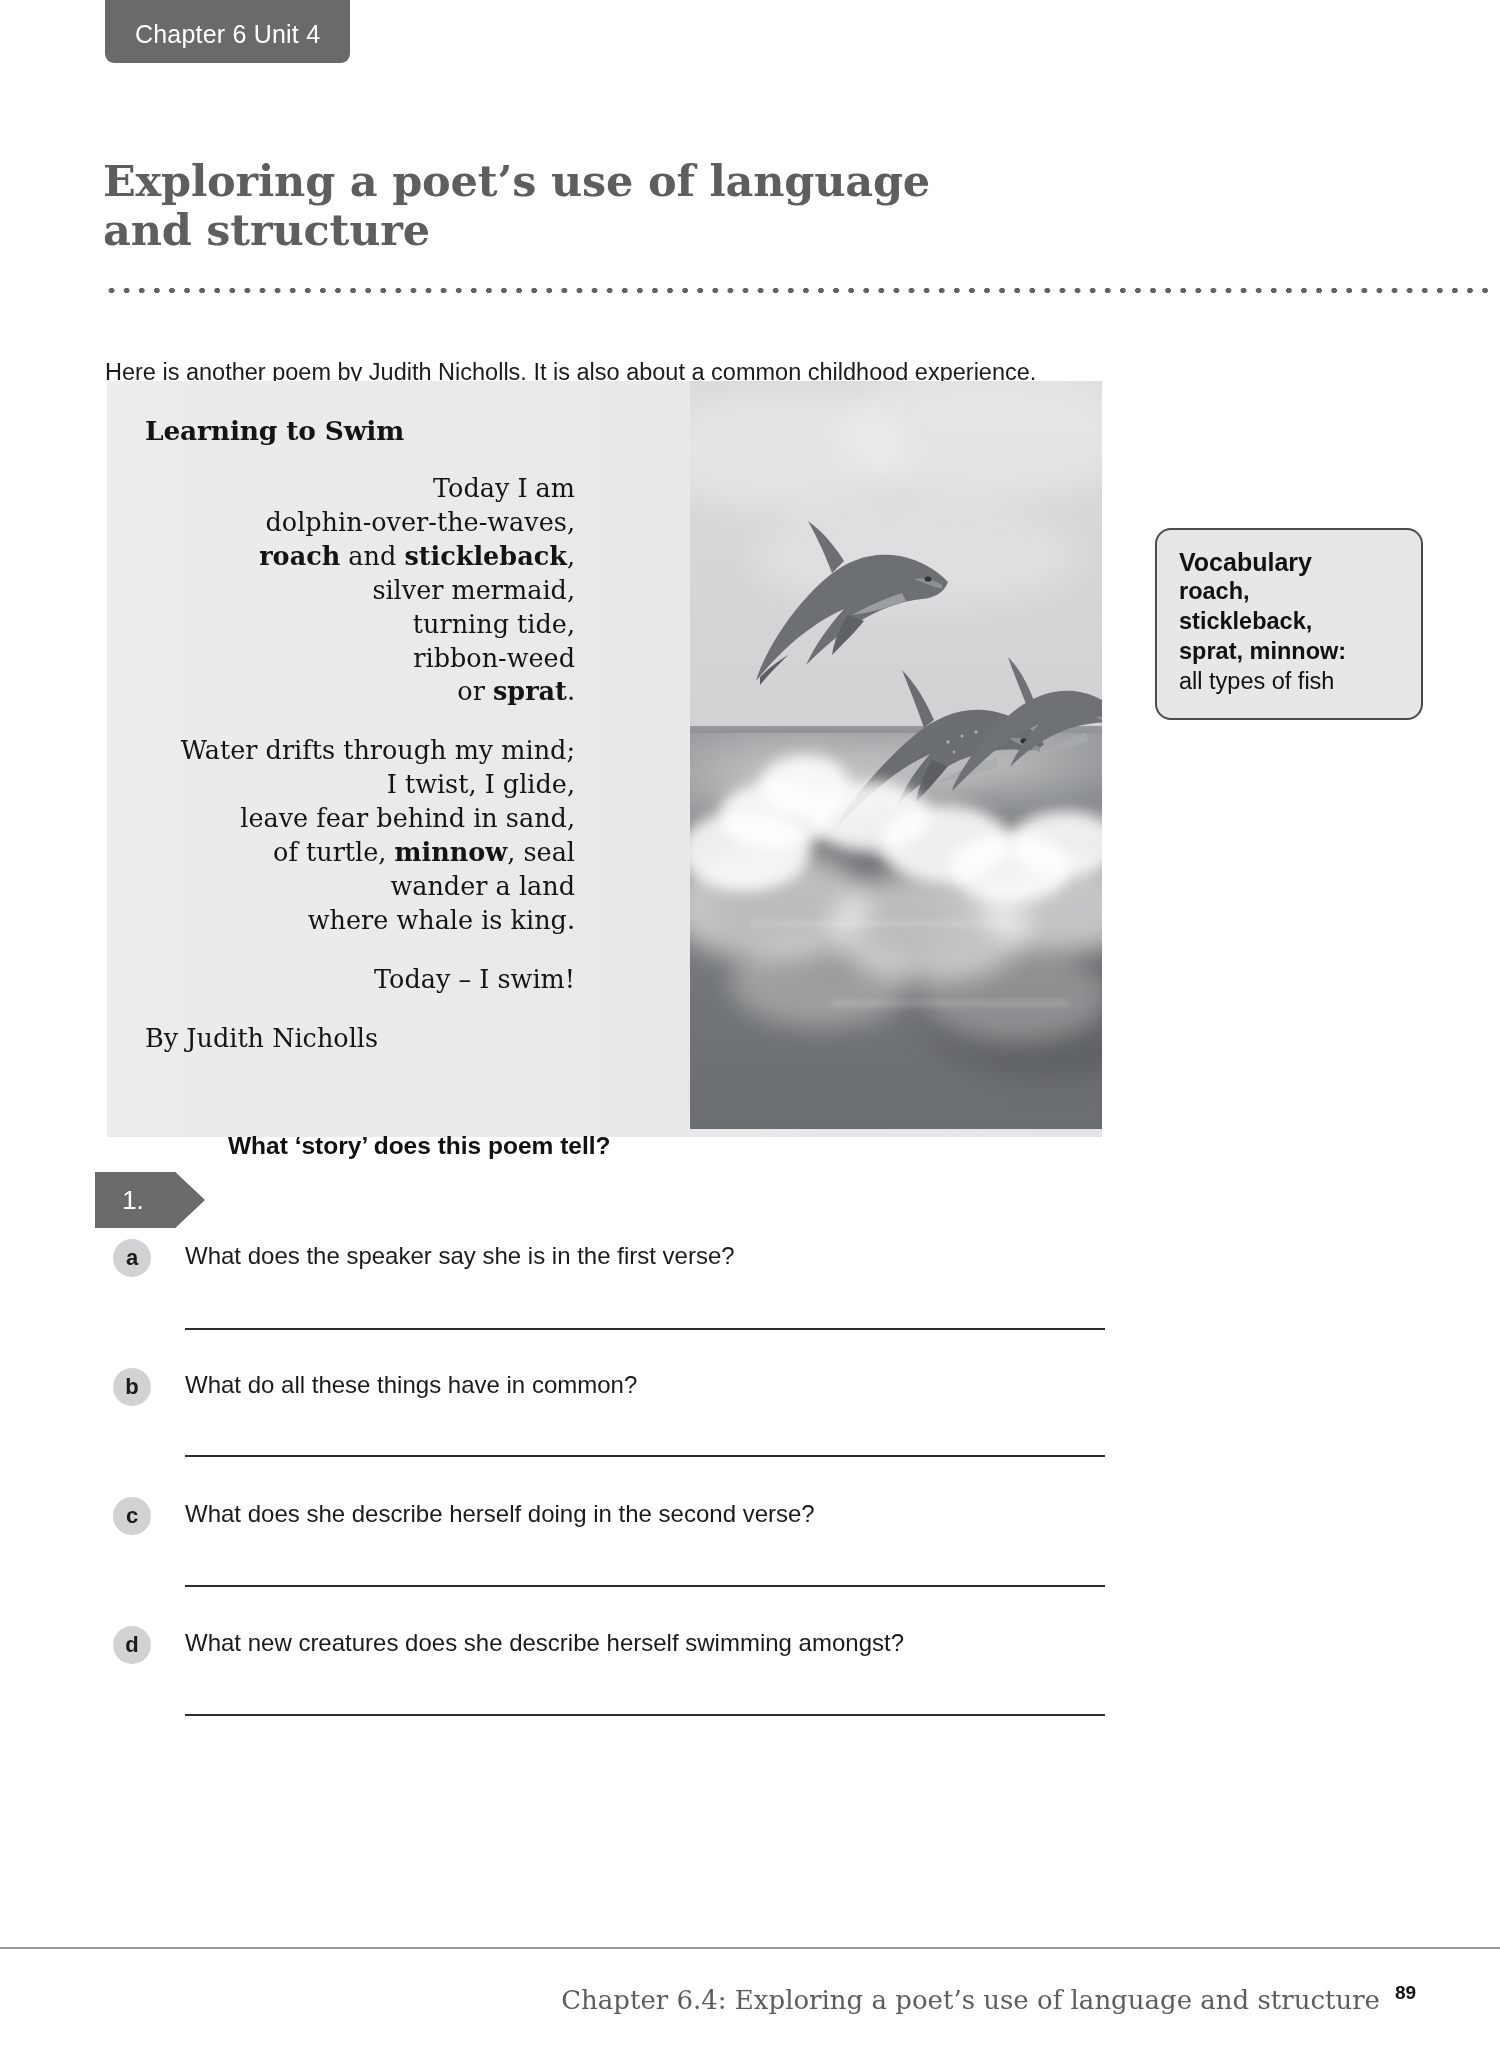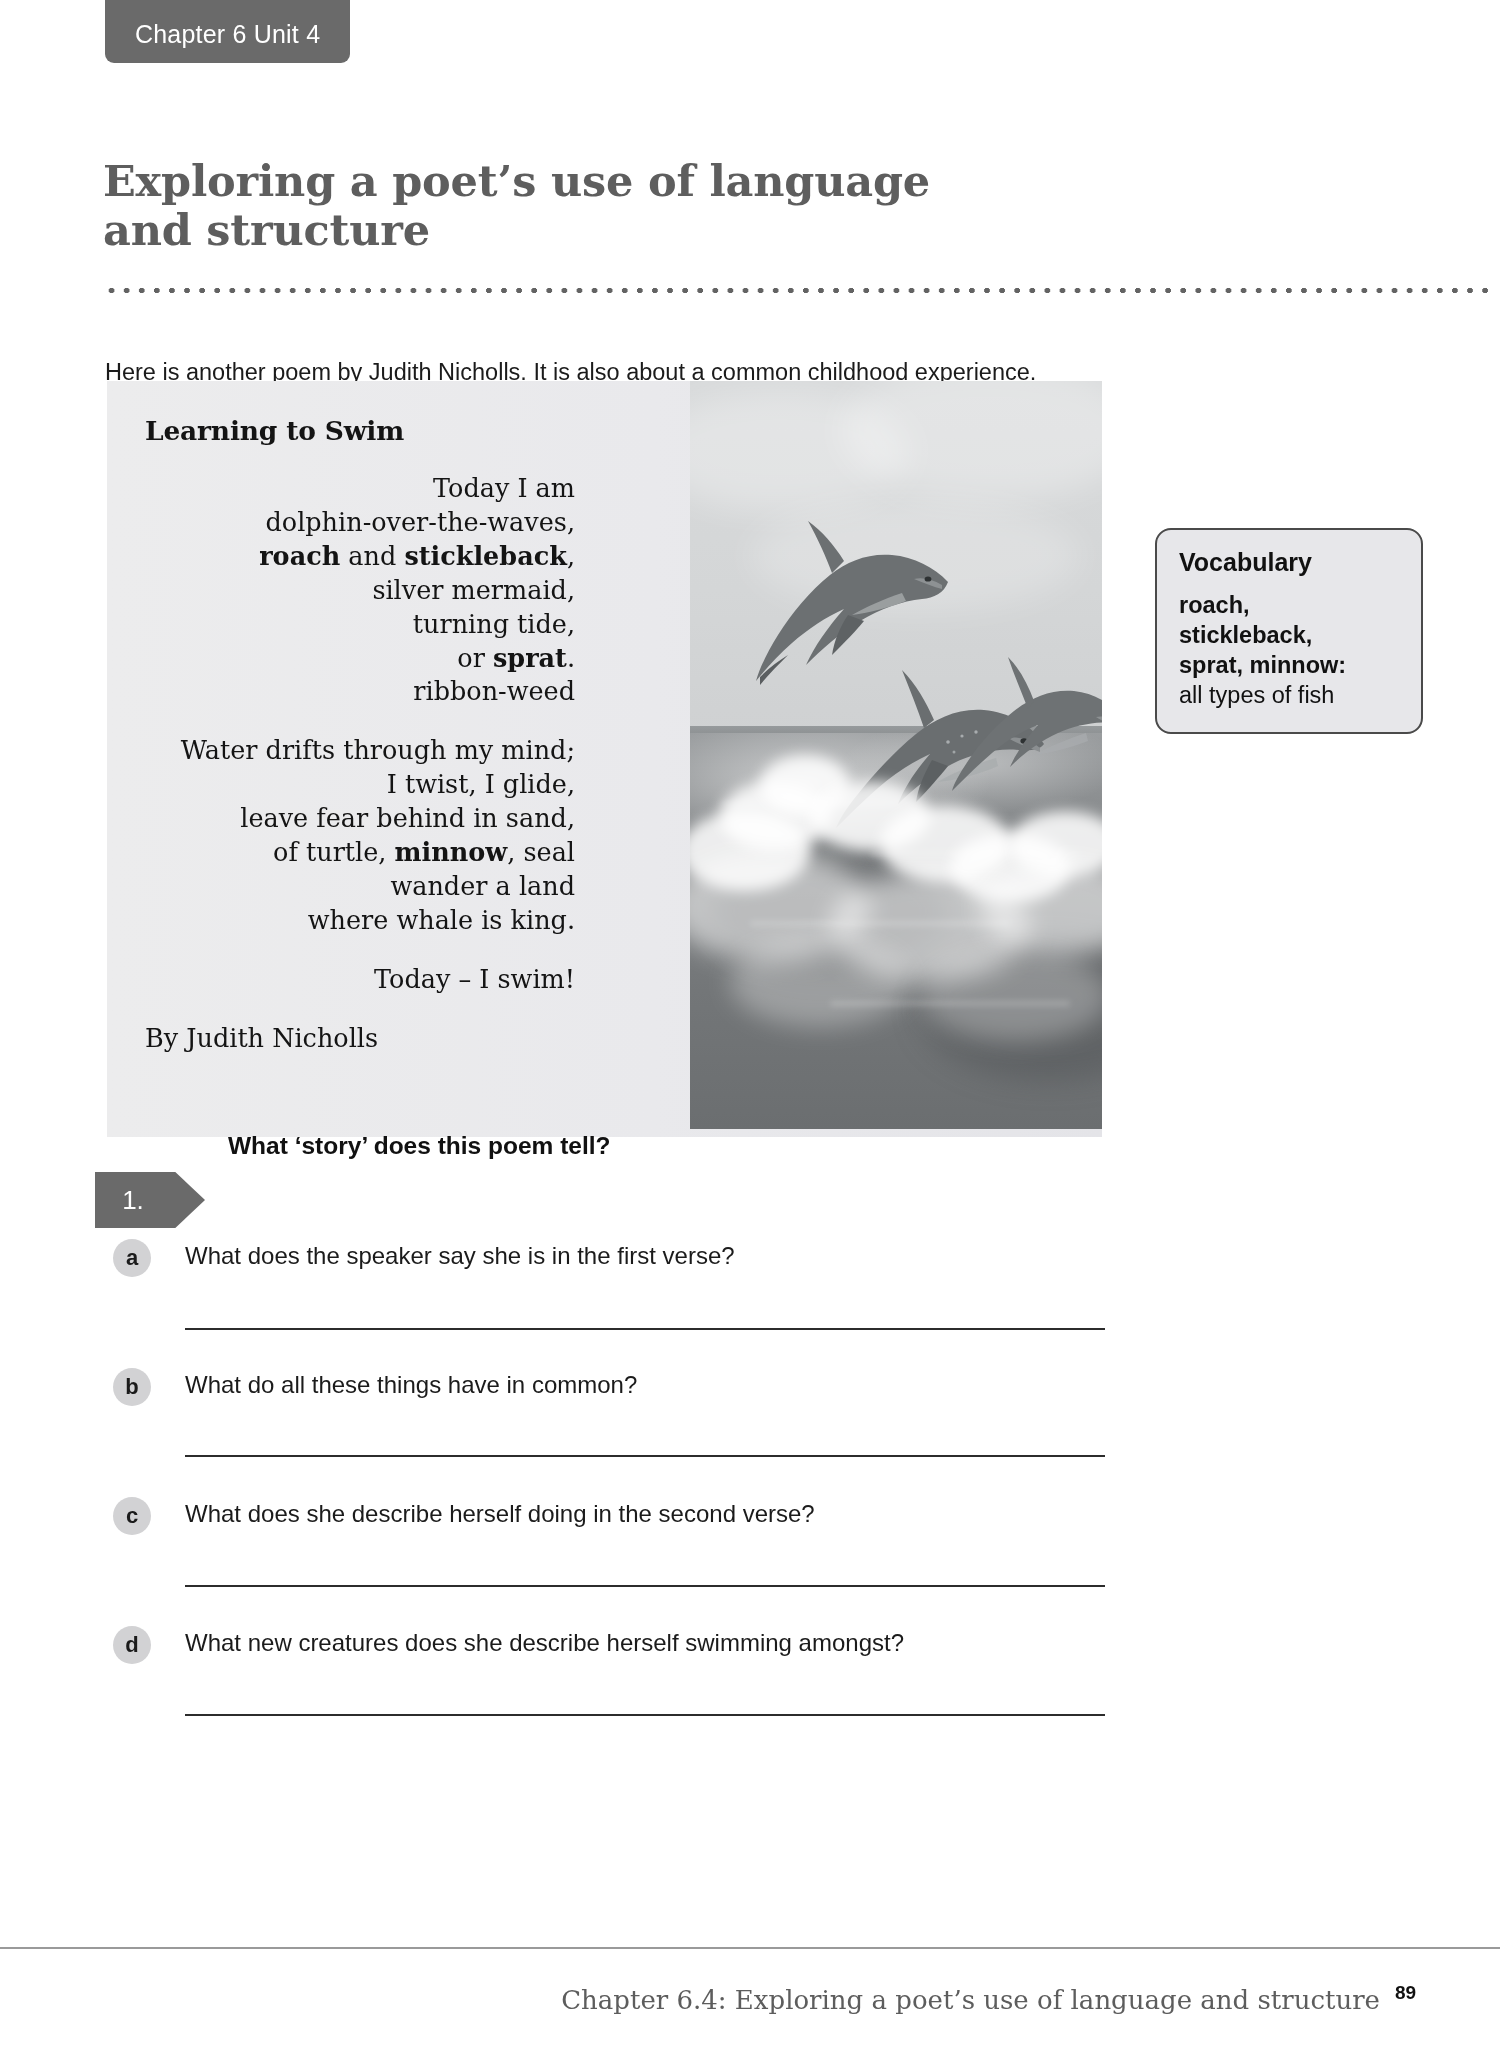--- a/index.html
+++ b/index.html
@@ -190,21 +190,20 @@
     width: 268px;
     background: #e7e7ea;
     border: 2.5px solid #4a4a4a;
     border-radius: 16px;
     padding: 18px 22px 22px 22px;
     box-sizing: border-box;
   }
   .vocab-title {
     font-weight: bold;
     font-size: 25px;
-    margin-bottom: 14px;
     color: #111;
   }
   .vocab-terms {
     font-weight: bold;
     font-size: 23.5px;
     line-height: 1.27;
     color: #111;
   }
   .vocab-def {
     font-weight: normal;
@@ -402,22 +401,22 @@
     </div>
 
     <div class="poem-text">
       <div class="poem-title">Learning to Swim</div>
       <div class="stanza">
           <span class="poem-line">Today I am</span>
           <span class="poem-line">dolphin-over-the-waves,</span>
           <span class="poem-line"><b>roach</b> and <b>stickleback</b>,</span>
           <span class="poem-line">silver mermaid,</span>
           <span class="poem-line">turning tide,</span>
+          <span class="poem-line">ribbon-weed</span>
           <span class="poem-line">or <b>sprat</b>.</span>
-          <span class="poem-line">ribbon-weed</span>
         </div>
       <div class="stanza">
           <span class="poem-line">Water drifts through my mind;</span>
           <span class="poem-line">I twist, I glide,</span>
           <span class="poem-line">leave fear behind in sand,</span>
           <span class="poem-line">of turtle, <b>minnow</b>, seal</span>
           <span class="poem-line">wander a land</span>
           <span class="poem-line">where whale is king.</span>
         </div>
       <div class="stanza">

